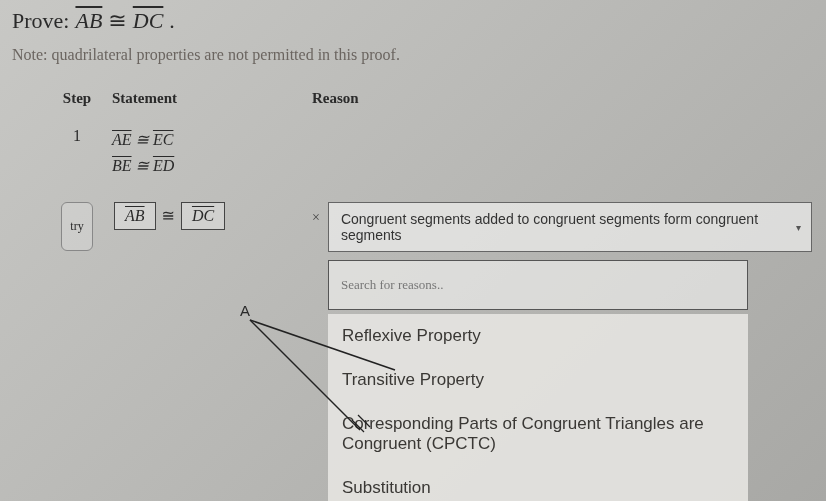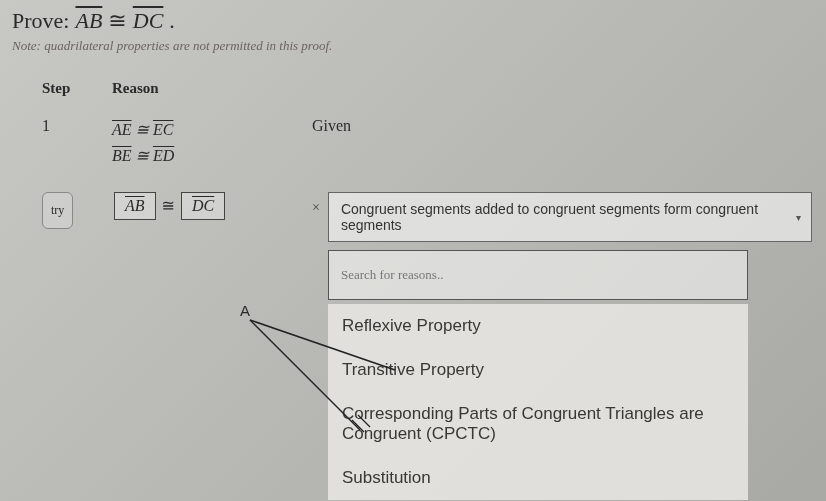--- a/index.html
+++ b/index.html
@@ -8,55 +8,54 @@
       background: linear-gradient(135deg, #c8c8c5 0%, #b8b8b5 50%, #a8a8a5 100%);
       width: 826px;
       height: 501px;
       padding: 8px 12px;
       color: #2a2a2a;
       overflow: hidden;
       position: relative;
     }
     .prove-line {
       font-size: 22px;
-      margin-bottom: 4px;
+      margin-bottom: 12px;
       display: flex;
       align-items: center;
       gap: 6px;
     }
     .overline { text-decoration: overline; font-style: italic; }
     .note {
-      font-size: 13px;
+      font-size: 16px;
       color: #6b6560;
-      font-style: italic;
       margin-bottom: 20px;
     }
     .proof-table {
       width: 100%;
     }
     .header-row, .data-row {
       display: flex;
       align-items: flex-start;
       padding: 6px 0;
     }
-    .step-col { width: 100px; padding-left: 30px; }
+    .step-col { width: 100px; padding-left: 30px; text-align: center; }
     .statement-col { width: 200px; }
     .reason-col { flex: 1; }
     .header-row { font-weight: bold; font-size: 15px; padding-bottom: 14px; }
     .data-row { font-size: 16px; padding-bottom: 18px; }
     .step-num { font-weight: normal; }
     .congruence {
       font-style: italic;
       line-height: 1.6;
     }
     .try-badge {
       display: inline-block;
       border: 1px solid #888;
       border-radius: 6px;
-      padding: 10px 8px;
+      padding: 16px 8px;
       font-size: 12px;
       background: rgba(255,255,255,0.2);
     }
     .box-input {
       display: inline-block;
       border: 1px solid #444;
       padding: 4px 10px;
       background: rgba(255,255,255,0.3);
       margin: 0 2px;
       font-style: italic;
@@ -126,38 +125,38 @@
   <span>≅</span>
   <span class="overline">DC</span>
   <span>.</span>
 </div>
 
 <div class="note">Note: quadrilateral properties are not permitted in this proof.</div>
 
 <div class="proof-table">
   <div class="header-row">
     <div class="step-col">Step</div>
+    <div class="statement-col">Statement</div>
     <div class="reason-col">Reason</div>
   </div>
 
   <div class="data-row">
     <div class="step-col step-num">1</div>
     <div class="statement-col congruence">
       <div>
         <span class="overline">AE</span>
         <span>≅</span>
         <span class="overline">EC</span>
       </div>
       <div>
         <span class="overline">BE</span>
         <span>≅</span>
         <span class="overline">ED</span>
       </div>
     </div>
-    <div class="reason-col">Given</div>
   </div>
 
   <div class="data-row" style="align-items:flex-start;">
     <div class="step-col">
       <span class="try-badge">try</span>
     </div>
     <div class="statement-col">
       <span class="box-input">
         <span class="overline">AB</span>
       </span>

